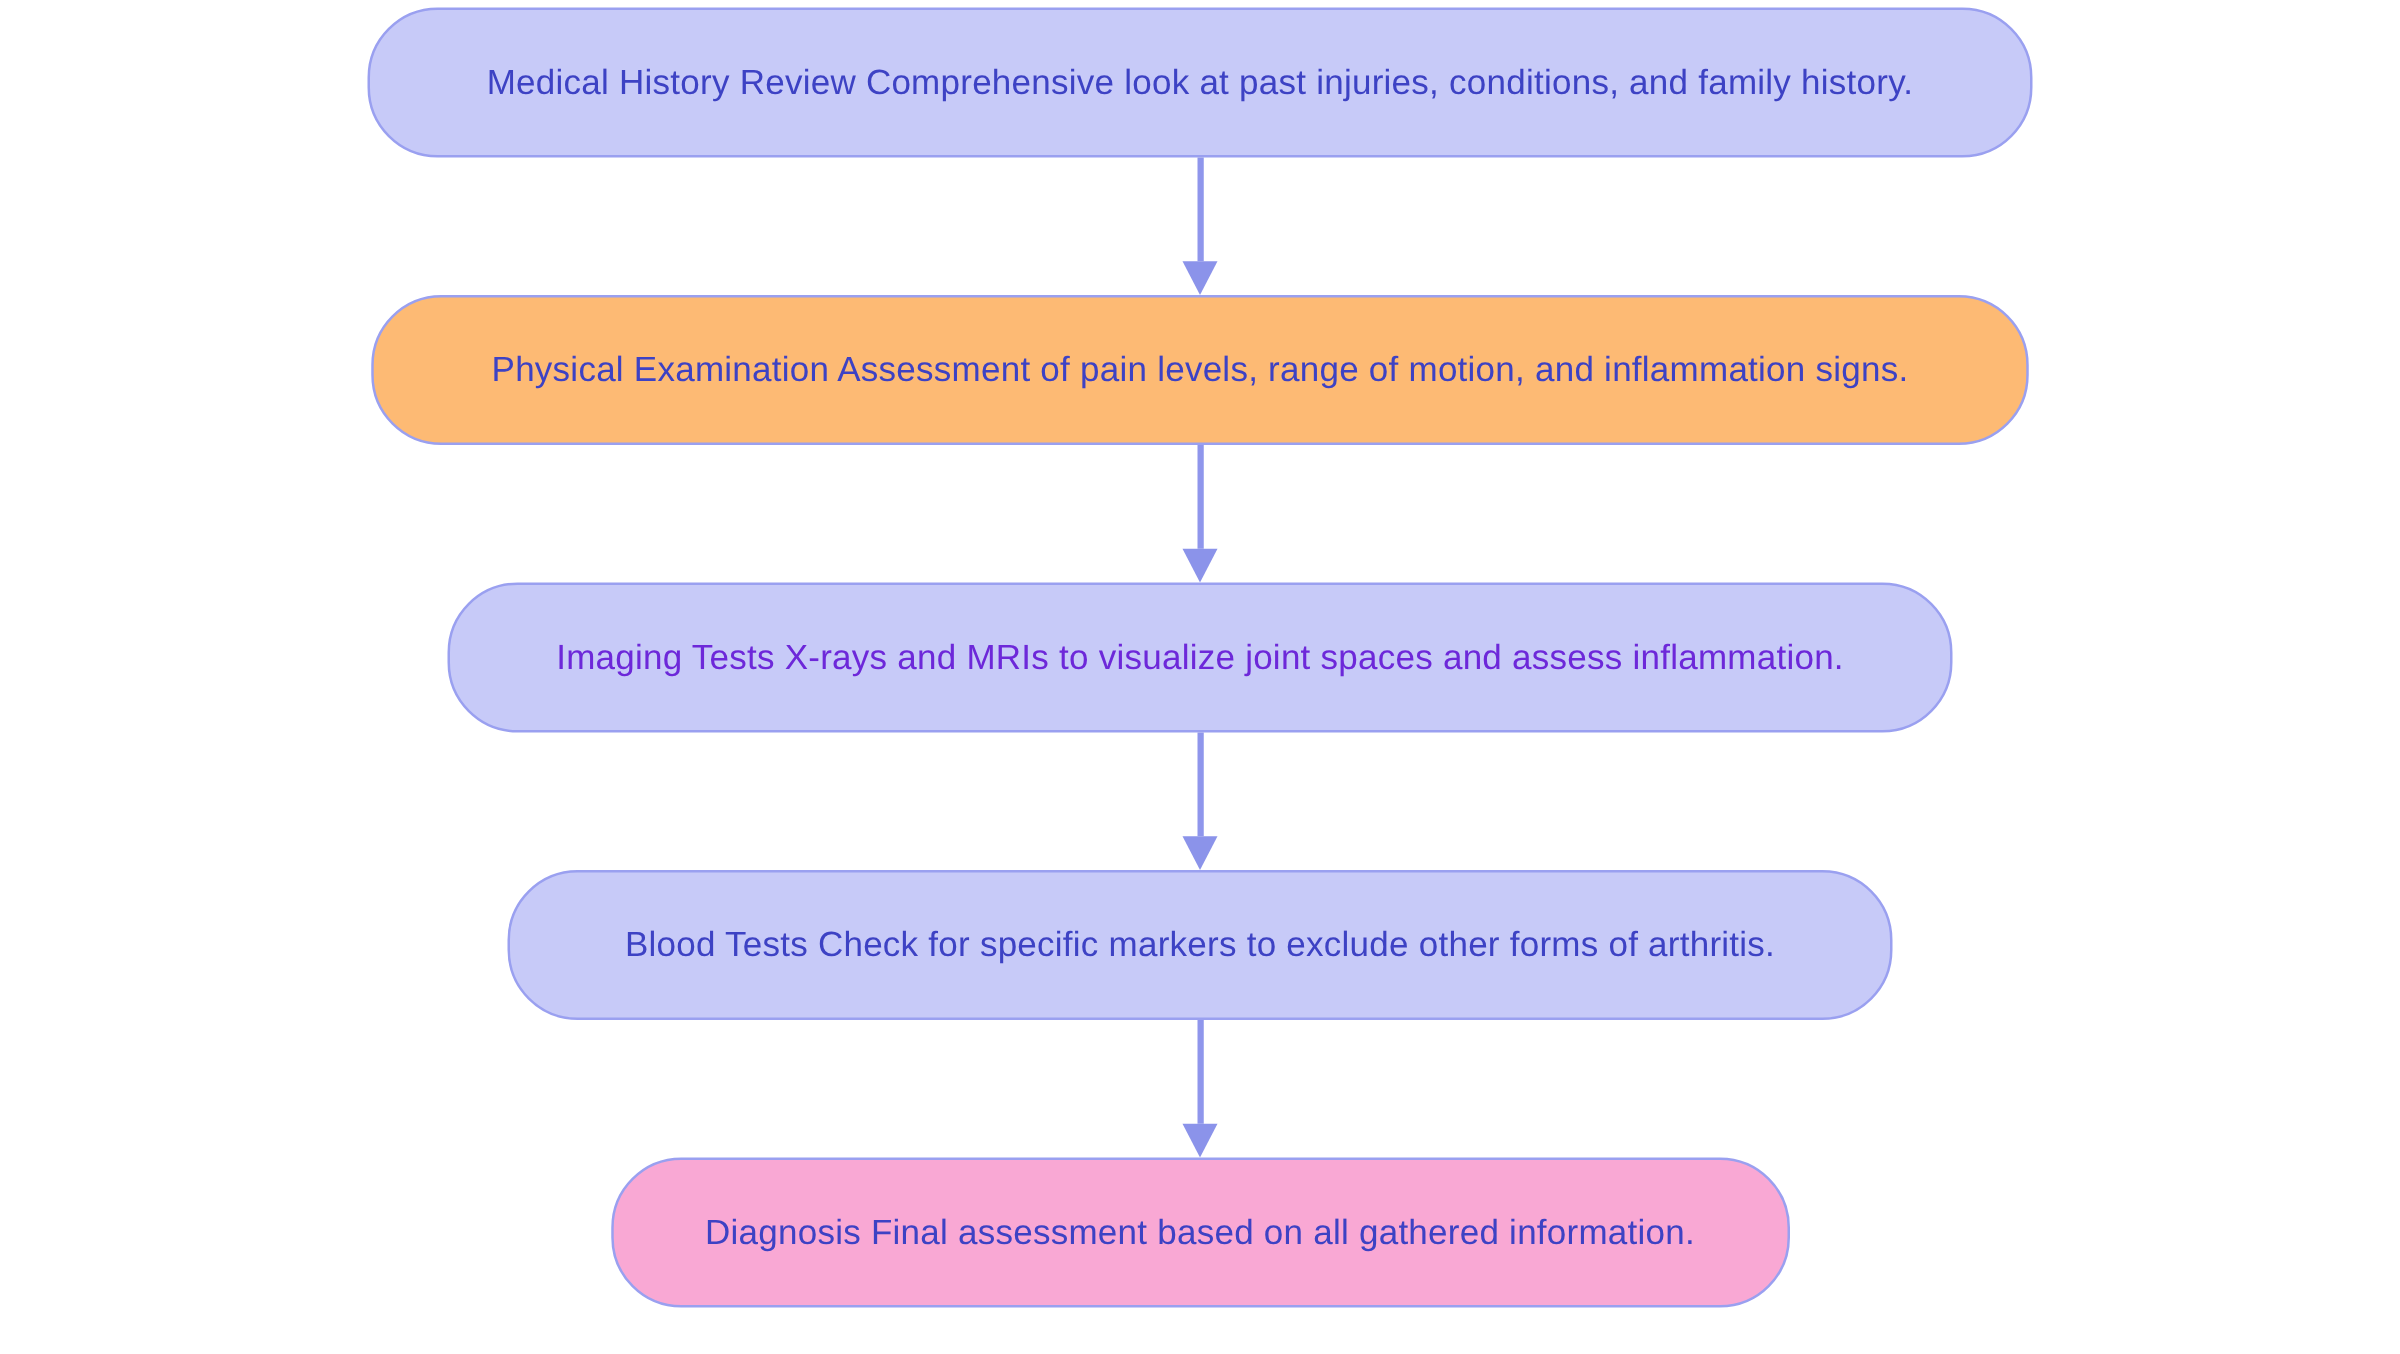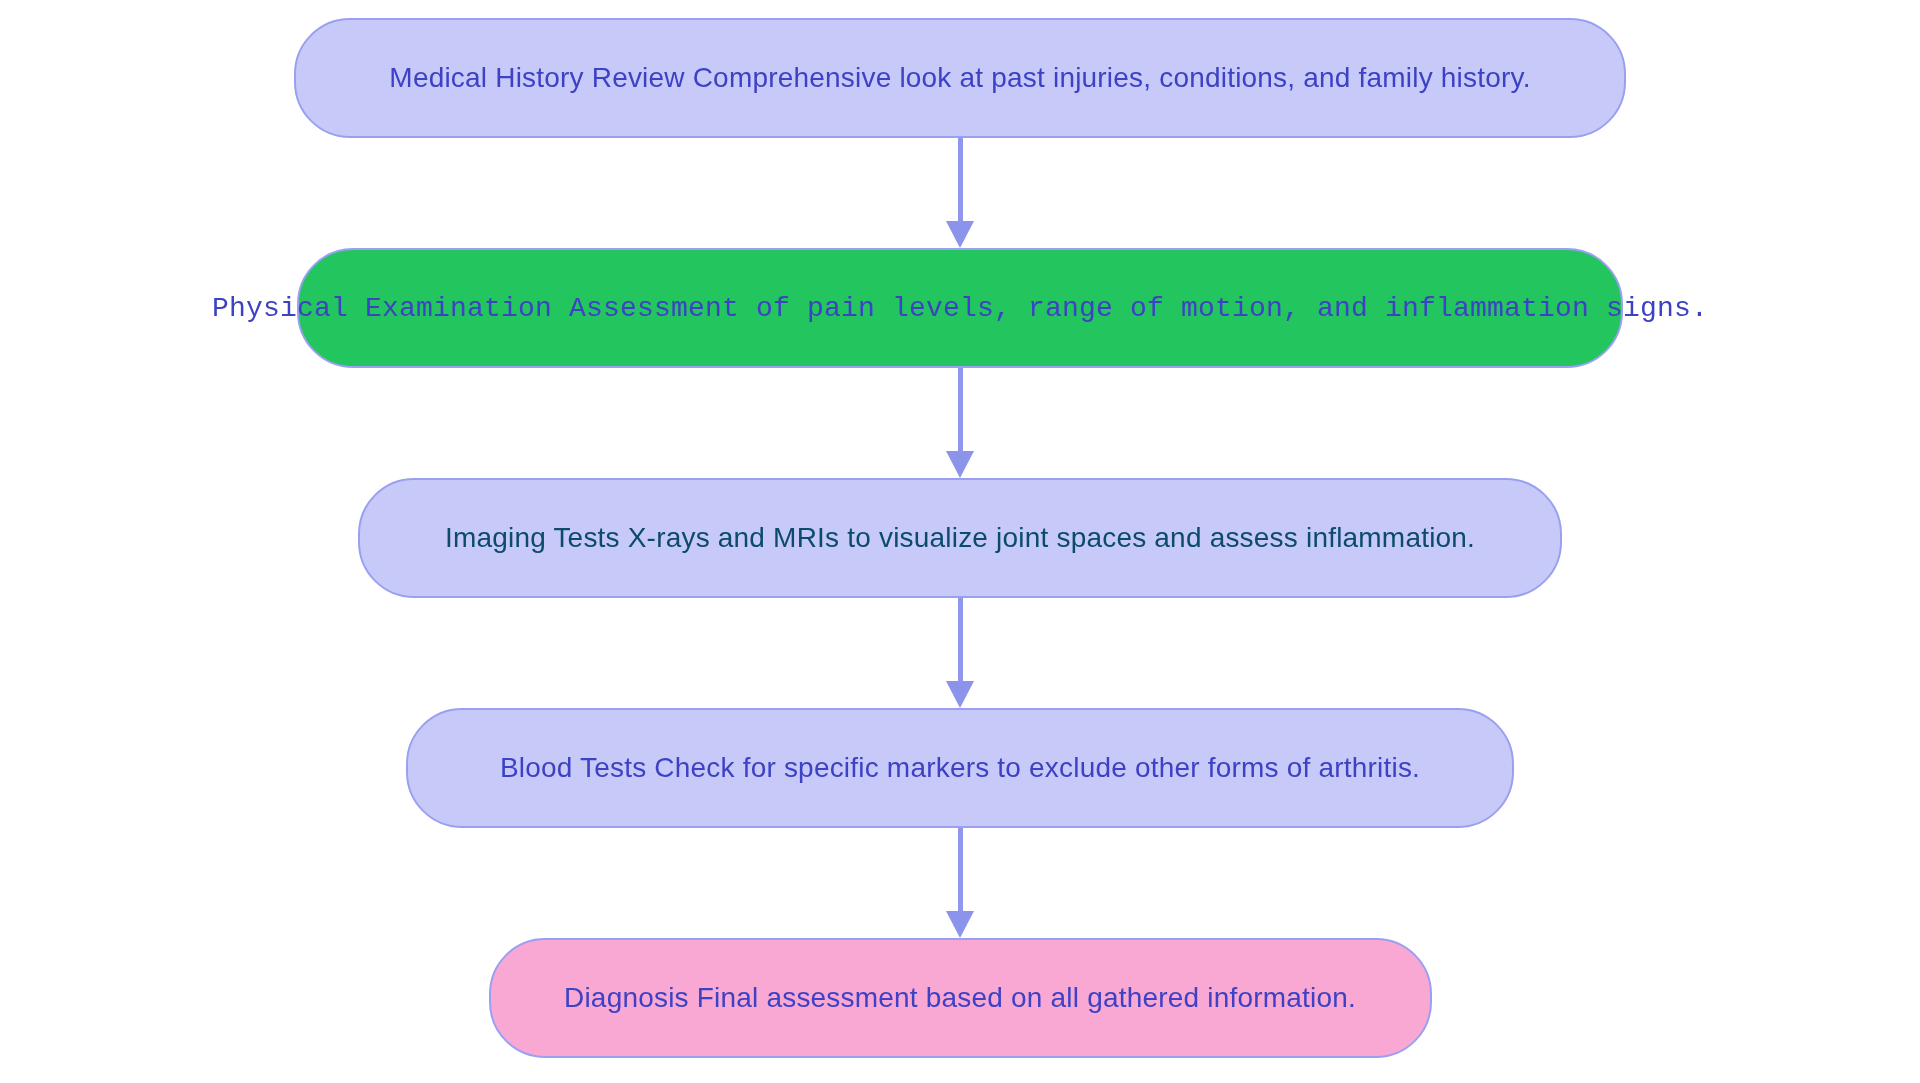--- a/index.html
+++ b/index.html
@@ -14,21 +14,21 @@
     background: #ffffff;
     overflow: hidden;
     font-family: "Liberation Sans", sans-serif;
   }
   .flow {
     position: absolute;
     inset: 0;
     display: flex;
     flex-direction: column;
     align-items: center;
-    padding-top: 18px;
+    padding-top: 6px;
     box-sizing: border-box;
   }
   .node {
     height: 120px;
     box-sizing: border-box;
     border-radius: 56px;
     display: flex;
     align-items: center;
     justify-content: center;
     white-space: nowrap;
@@ -65,30 +65,30 @@
   <div class="flow" id="flow-root">
   <div class="node" style="width: 1332px; background: rgb(199, 202, 248); border: 2.5px solid rgb(154, 160, 240); color: rgb(61, 66, 196);">
     <span class="node-label">Medical History Review Comprehensive look at past injuries, conditions, and family history.</span>
   </div>
 
   <div class="arrow">
     <div class="arrow-line" style="background: rgb(143, 150, 236);"></div>
     <div class="arrow-head" style="border-top-color: rgb(139, 147, 234);"></div>
   </div>
 
-  <div class="node" style="width: 1326px; background: #22c55e; border: 2.5px solid rgb(154, 160, 240); color: rgb(61, 66, 196); font-family: Liberation Mono, monospace;">
+  <div class="node" style="width: 1326px; background: #fdba74; border: 2.5px solid rgb(154, 160, 240); color: rgb(61, 66, 196);">
     <span class="node-label">Physical Examination Assessment of pain levels, range of motion, and inflammation signs.</span>
   </div>
 
   <div class="arrow">
     <div class="arrow-line" style="background: rgb(143, 150, 236);"></div>
     <div class="arrow-head" style="border-top-color: rgb(139, 147, 234);"></div>
   </div>
 
-  <div class="node" style="width: 1204px; background: rgb(199, 202, 248); border: 2.5px solid rgb(154, 160, 240); color: #0c4a6e;">
+  <div class="node" style="width: 1204px; background: rgb(199, 202, 248); border: 2.5px solid rgb(154, 160, 240); color: #6d28d9;">
     <span class="node-label">Imaging Tests X-rays and MRIs to visualize joint spaces and assess inflammation.</span>
   </div>
 
   <div class="arrow">
     <div class="arrow-line" style="background: rgb(143, 150, 236);"></div>
     <div class="arrow-head" style="border-top-color: rgb(139, 147, 234);"></div>
   </div>
 
   <div class="node" style="width: 1108px; background: rgb(199, 202, 248); border: 2.5px solid rgb(154, 160, 240); color: rgb(61, 66, 196);">
     <span class="node-label">Blood Tests Check for specific markers to exclude other forms of arthritis.</span>

